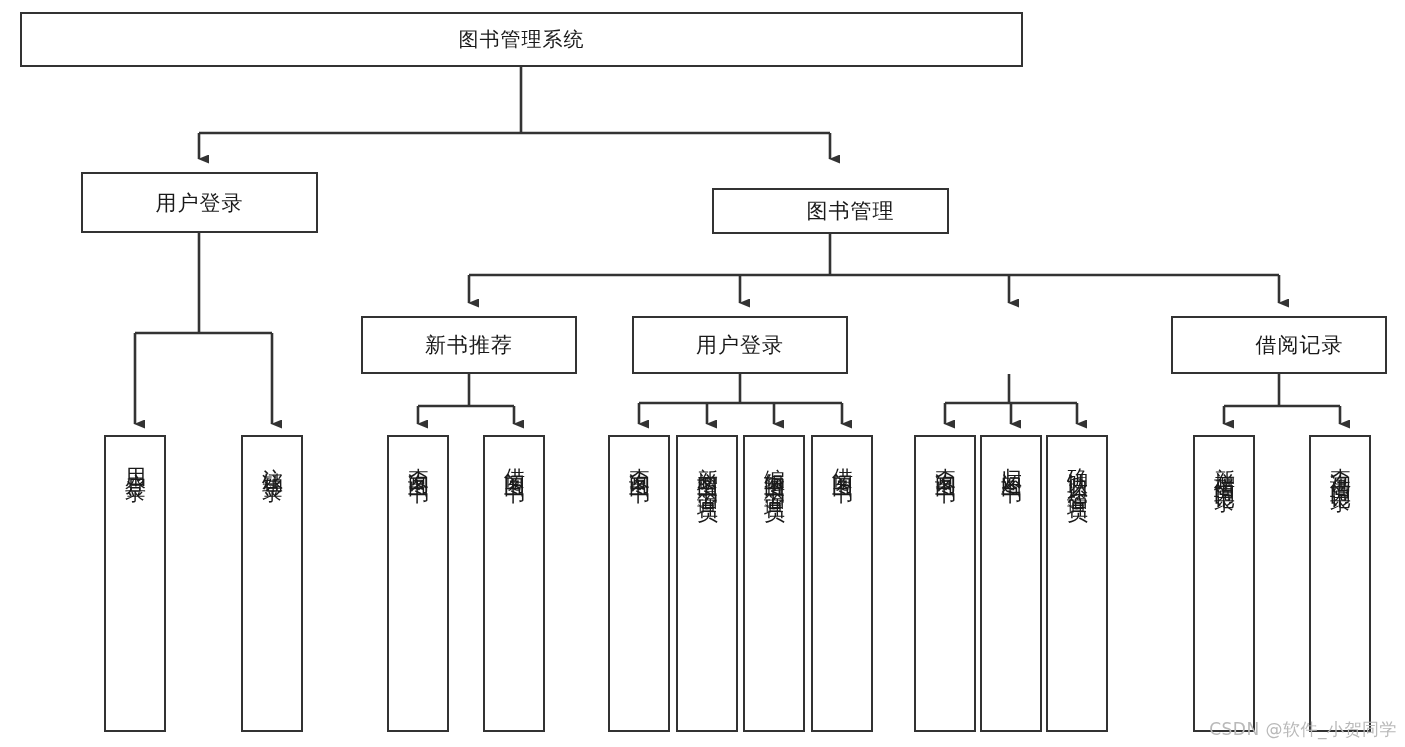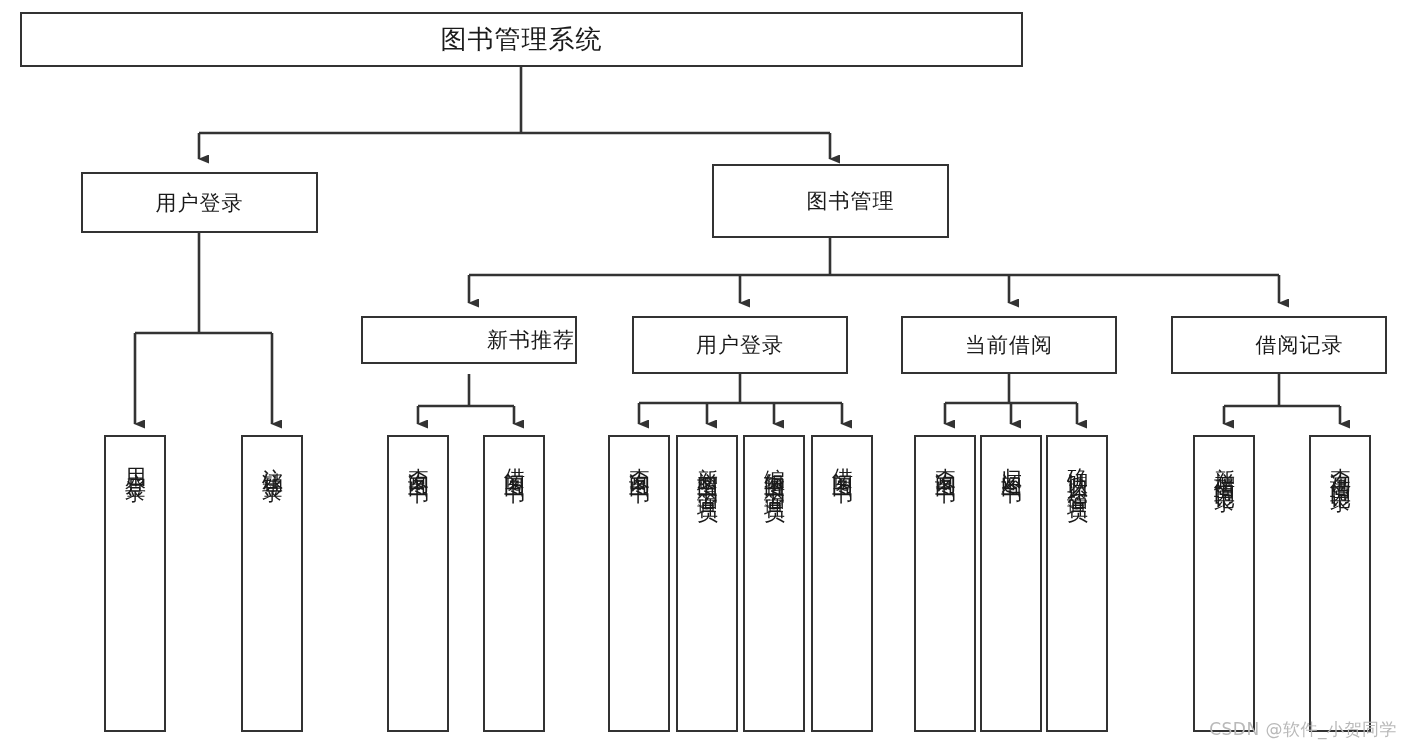--- a/index.html
+++ b/index.html
@@ -48,21 +48,21 @@
     padding-top: 14px;
   }
   .node.vert .vtext {
     writing-mode: vertical-rl;
     text-orientation: upright;
     letter-spacing: 5px;
     line-height: 1;
     white-space: nowrap;
   }
   .node.root {
-    font-size: 26px;
+    font-size: 20px;
   }
   #watermark {
     position: absolute;
     right: 8px;
     bottom: 6px;
     font-size: 17px;
     color: #b9b9b9;
     z-index: 3;
     white-space: nowrap;
     letter-spacing: 0.5px;
@@ -123,32 +123,29 @@
     </g>
   </svg>
 
   <div class="node horiz root" style="left:20px; top:12px; width:1003px; height:55px;">
     <span>图书管理系统</span>
   </div>
 
   <div class="node horiz" style="left:81px; top:172px; width:237px; height:61px;">
     <span>用户登录</span>
   </div>
-  <div class="node horiz" style="left:712px; top:164px; width:237px; height:74px;padding-left:40px;">
+  <div class="node horiz" style="left:712px; top:188px; width:237px; height:46px;padding-left:40px;">
     <span>图书管理</span>
   </div>
 
-  <div class="node horiz" style="left:361px; top:316px; width:216px; height:48px;justify-content:flex-end;">
+  <div class="node horiz" style="left:361px; top:316px; width:216px; height:58px;">
     <span>新书推荐</span>
   </div>
   <div class="node horiz" style="left:632px; top:316px; width:216px; height:58px;">
     <span>用户登录</span>
-  </div>
-  <div class="node horiz" style="left:901px; top:316px; width:216px; height:58px;">
-    <span>当前借阅</span>
   </div>
   <div class="node horiz" style="left:1171px; top:316px; width:216px; height:58px;padding-left:41px;">
     <span>借阅记录</span>
   </div>
 
   <div class="node vert" style="left:104px; top:435px; width:62px; height:297px;">
     <span class="vtext">用户登录</span>
   </div>
   <div class="node vert" style="left:241px; top:435px; width:62px; height:297px;">
     <span class="vtext">注销登录</span>

